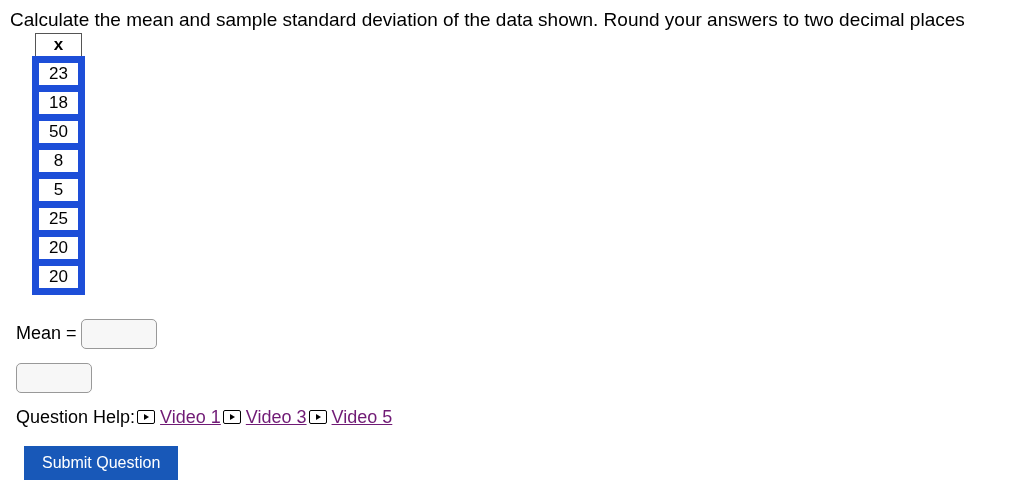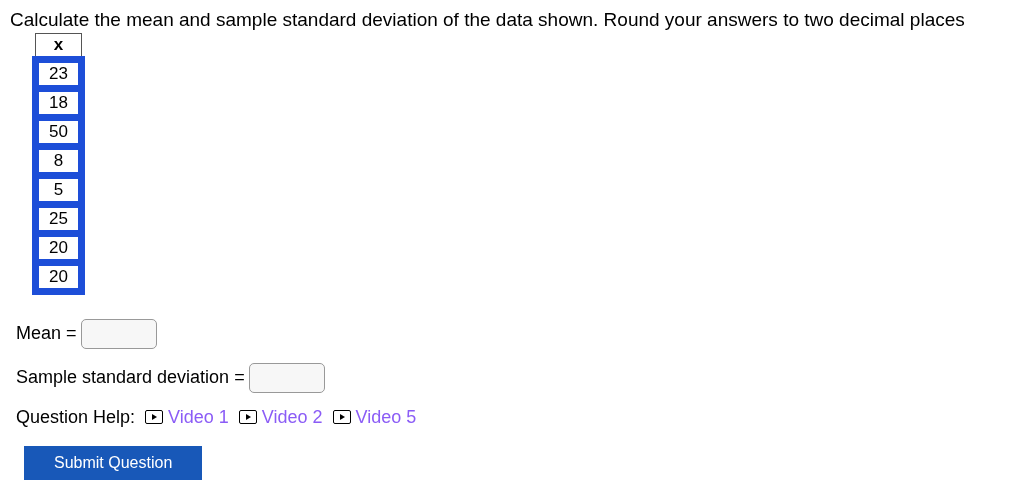--- a/index.html
+++ b/index.html
@@ -57,28 +57,29 @@
       background: #f7f7f7;
       vertical-align: middle;
     }
     .help-row {
       margin-left: 6px;
       margin-top: 5px;
       margin-bottom: 18px;
       font-size: 18px;
       display: flex;
       align-items: flex-start;
-      gap: 10px;
+      gap: 2px;
     }
     .help-link {
       display: inline-flex;
       align-items: center;
       gap: 5px;
-      color: #8b5cf6;
+      color: #701a75;
       cursor: pointer;
+      text-decoration: underline;
     }
     .video-icon {
       display: inline-flex;
       width: 18px;
       height: 14px;
       border: 1.5px solid #000;
       border-radius: 2px;
       align-items: center;
       justify-content: center;
     }
@@ -90,21 +91,21 @@
       border-left: 5px solid #000;
       border-top: 3.5px solid transparent;
       border-bottom: 3.5px solid transparent;
       margin-left: 1px;
     }
     .submit-button {
       margin-left: 14px;
       background: #1858b8;
       color: #fff;
       border: none;
-      padding: 8px 30px;
+      padding: 8px 18px;
       font-size: 16px;
       font-family: inherit;
       cursor: pointer;
     }
   </style>
 </head>
 <body>
 
 
 
@@ -143,33 +144,32 @@
       </tr>
   </tbody>
 </table>
 
 <div class="answer-row">
   <span>Mean =</span>
   <span class="answer-input"></span>
 </div>
 
 <div class="answer-row">
-  <span>Sample standard deviation =</span>
   <span class="answer-input"></span>
 </div>
 
 <div class="help-row">
   <span>Question Help:</span>
   <span class="help-link">
     <span class="video-icon"></span>
     <span>Video 1</span>
   </span>
   <span class="help-link">
     <span class="video-icon"></span>
-    <span>Video 2</span>
+    <span>Video 3</span>
   </span>
   <span class="help-link">
     <span class="video-icon"></span>
     <span>Video 5</span>
   </span>
 </div>
 
 <button class="submit-button">Submit Question</button>
 
 

